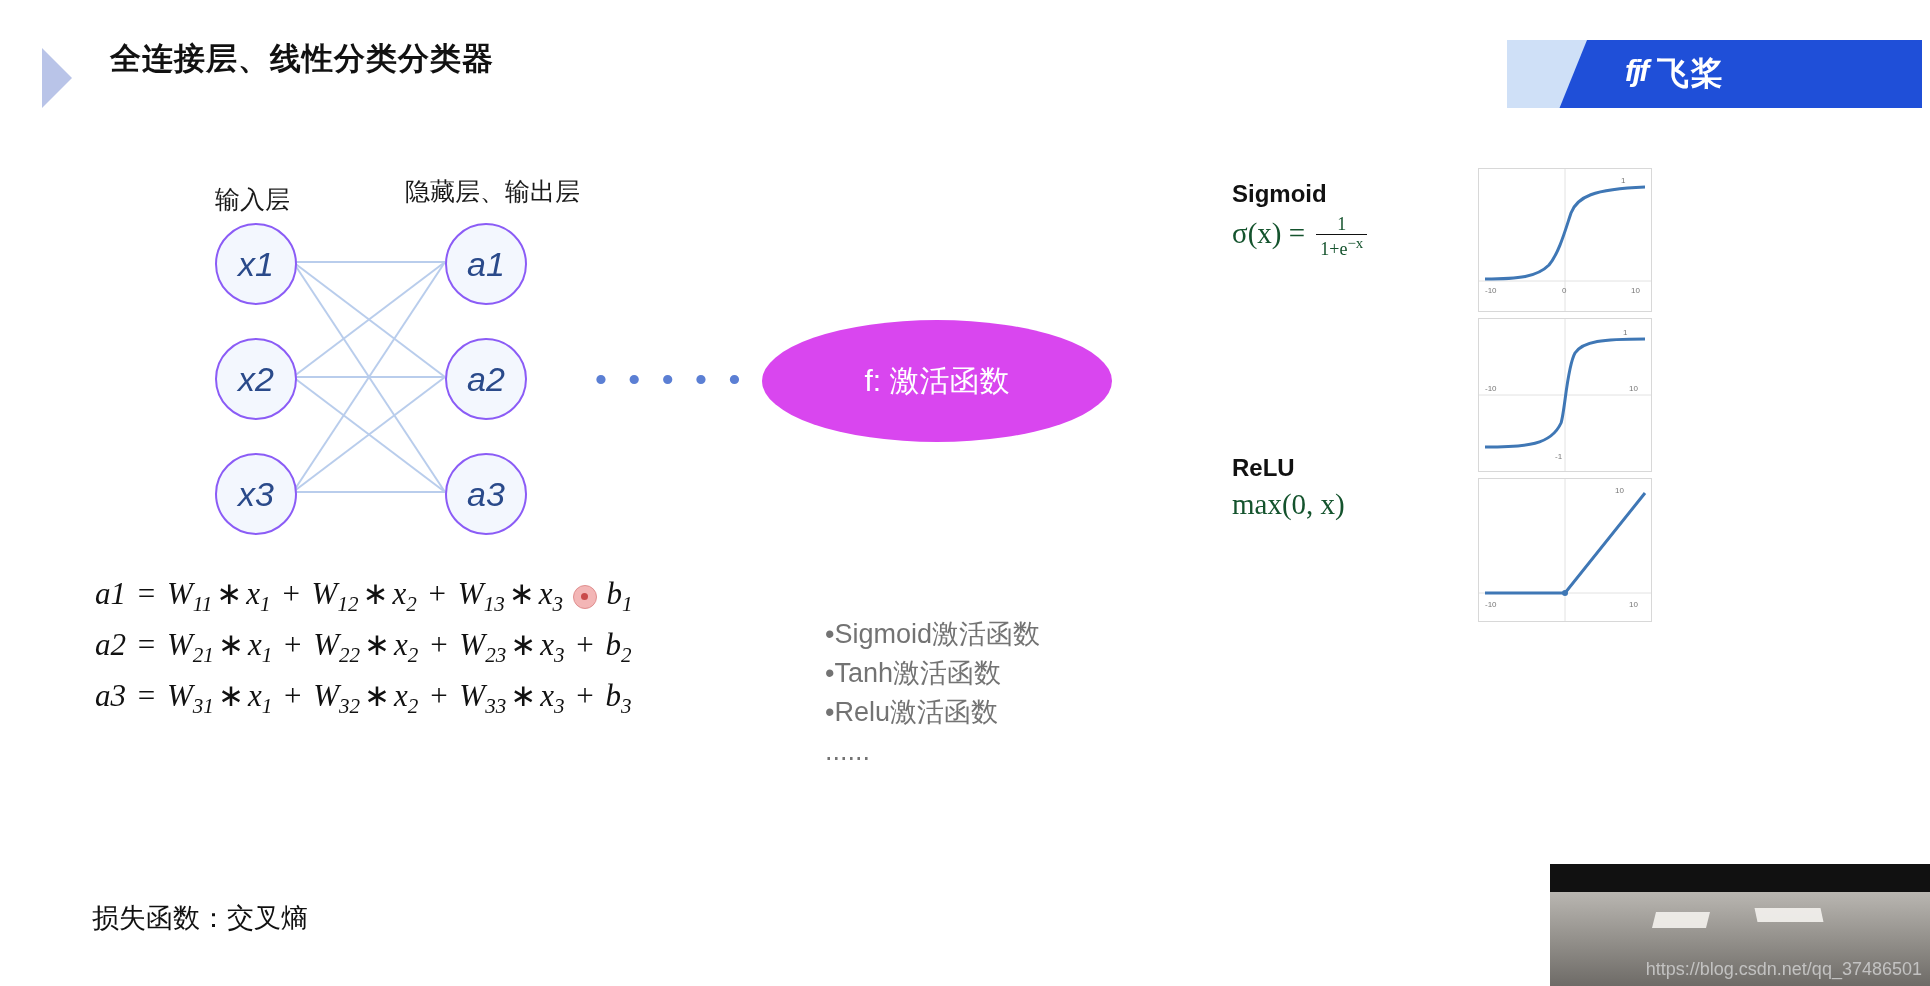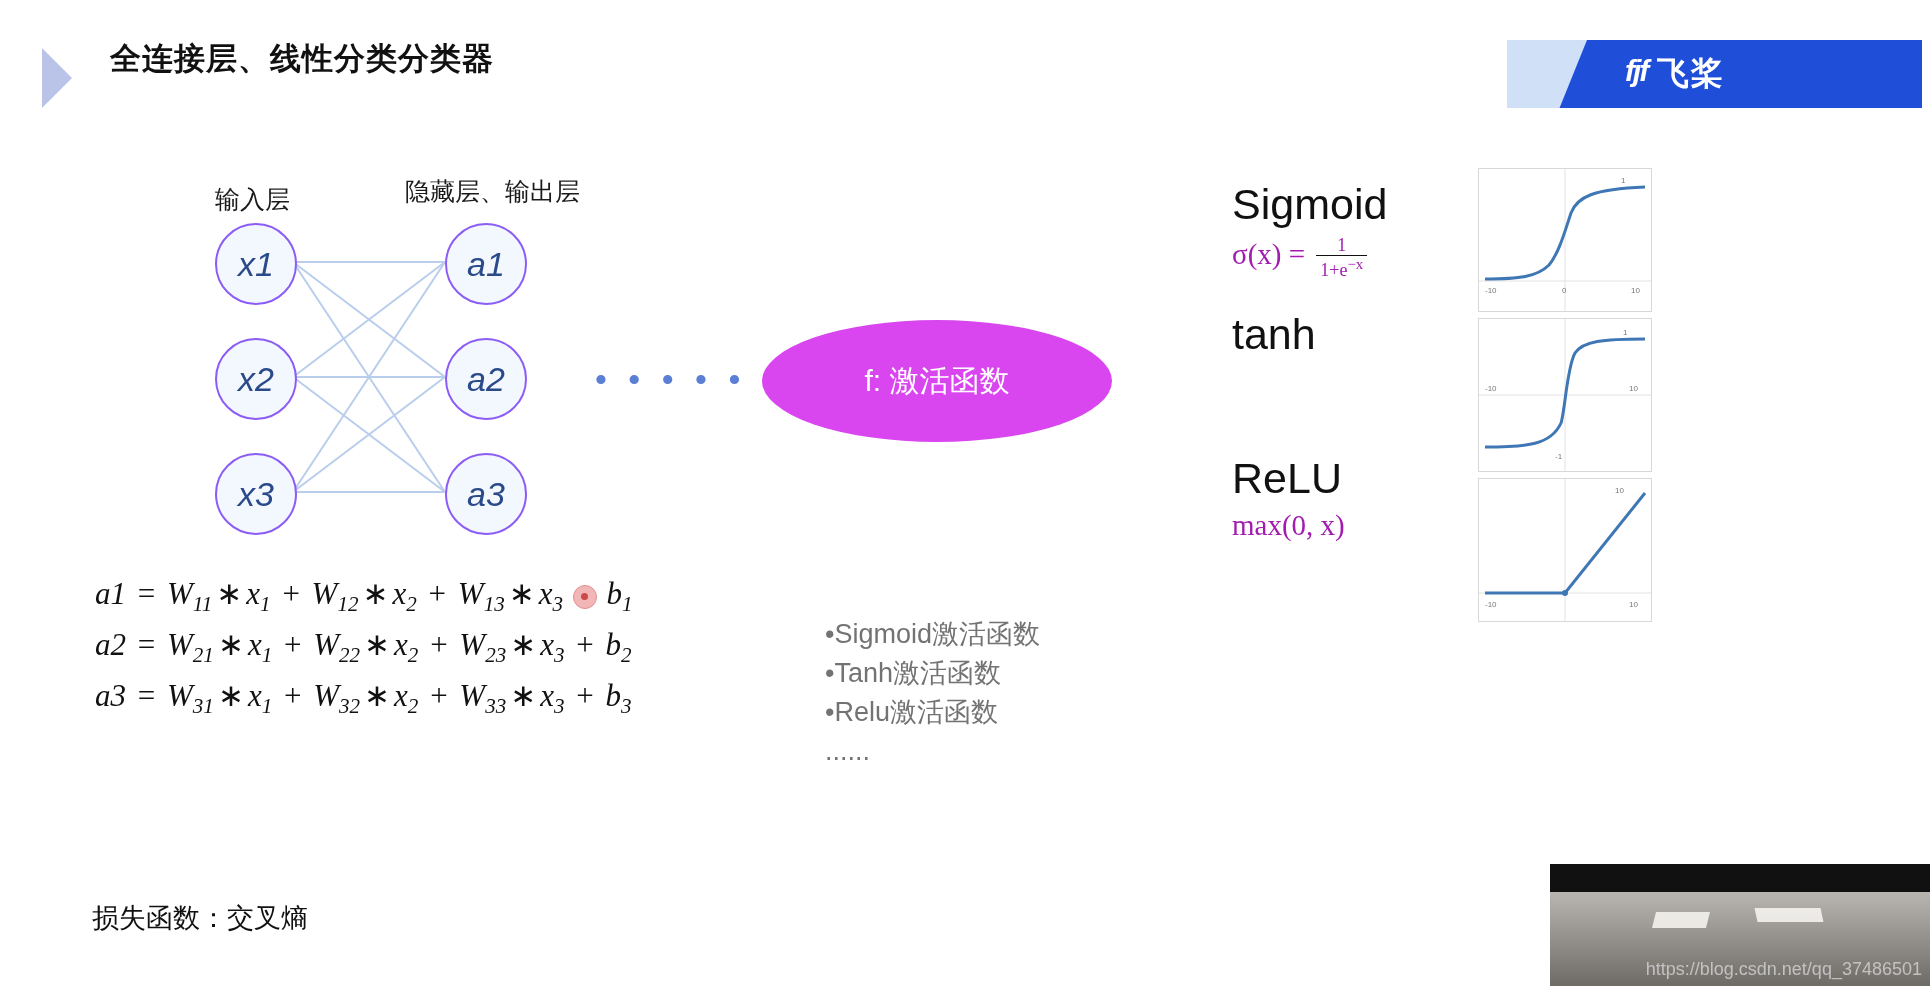--- a/index.html
+++ b/index.html
@@ -213,29 +213,29 @@
 
   
   .act-col {
     position: absolute;
     left: 1232px;
     top: 180px;
     width: 420px;
   }
   .act-block { position: relative; height: 122px; }
   .act-name {
-    font-size: 43px;
-    font-weight: normal;
+    font-size: 24px;
+    font-weight: bold;
     color: #111111;
     margin: 0 0 6px 0;
   }
   .act-formula {
     font-family: "Liberation Serif", serif;
     font-size: 29px;
-    color: #a21caf;
+    color: #14532d;
     white-space: nowrap;
   }
   .frac {
     display: inline-block;
     vertical-align: middle;
     text-align: center;
     font-size: 0.62em;
     line-height: 1.12;
     margin-left: 4px;
   }
@@ -406,21 +406,20 @@
     <div class="act-formula">
       <span>σ(x) =</span>
       <span class="frac">
         <span class="num">1</span>
         <span class="den"><span>1+e</span><sup>−x</sup></span>
       </span>
     </div>
   </div>
 
   <div class="act-block" style="margin-top:8px;">
-    <div class="act-name">tanh</div>
   </div>
 
   <div class="act-block" style="margin-top:22px;">
     <div class="act-name">ReLU</div>
     <div class="act-formula">max(0, x)</div>
   </div>
 </div>
 
 <div class="mini-plot plot-sigmoid">
   <svg viewBox="0 0 172 142" preserveAspectRatio="none">

